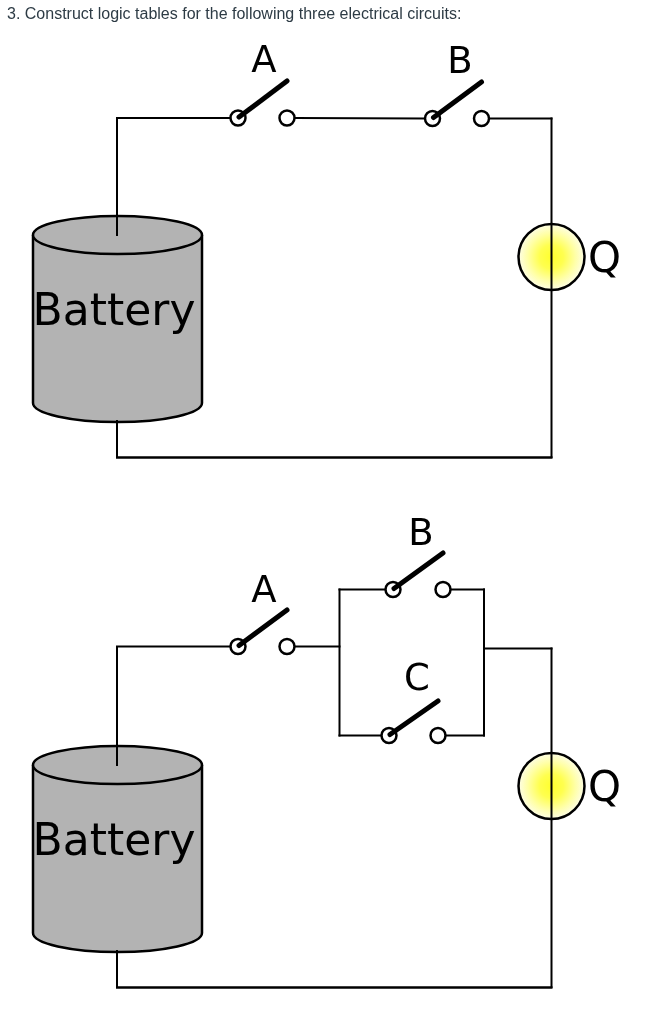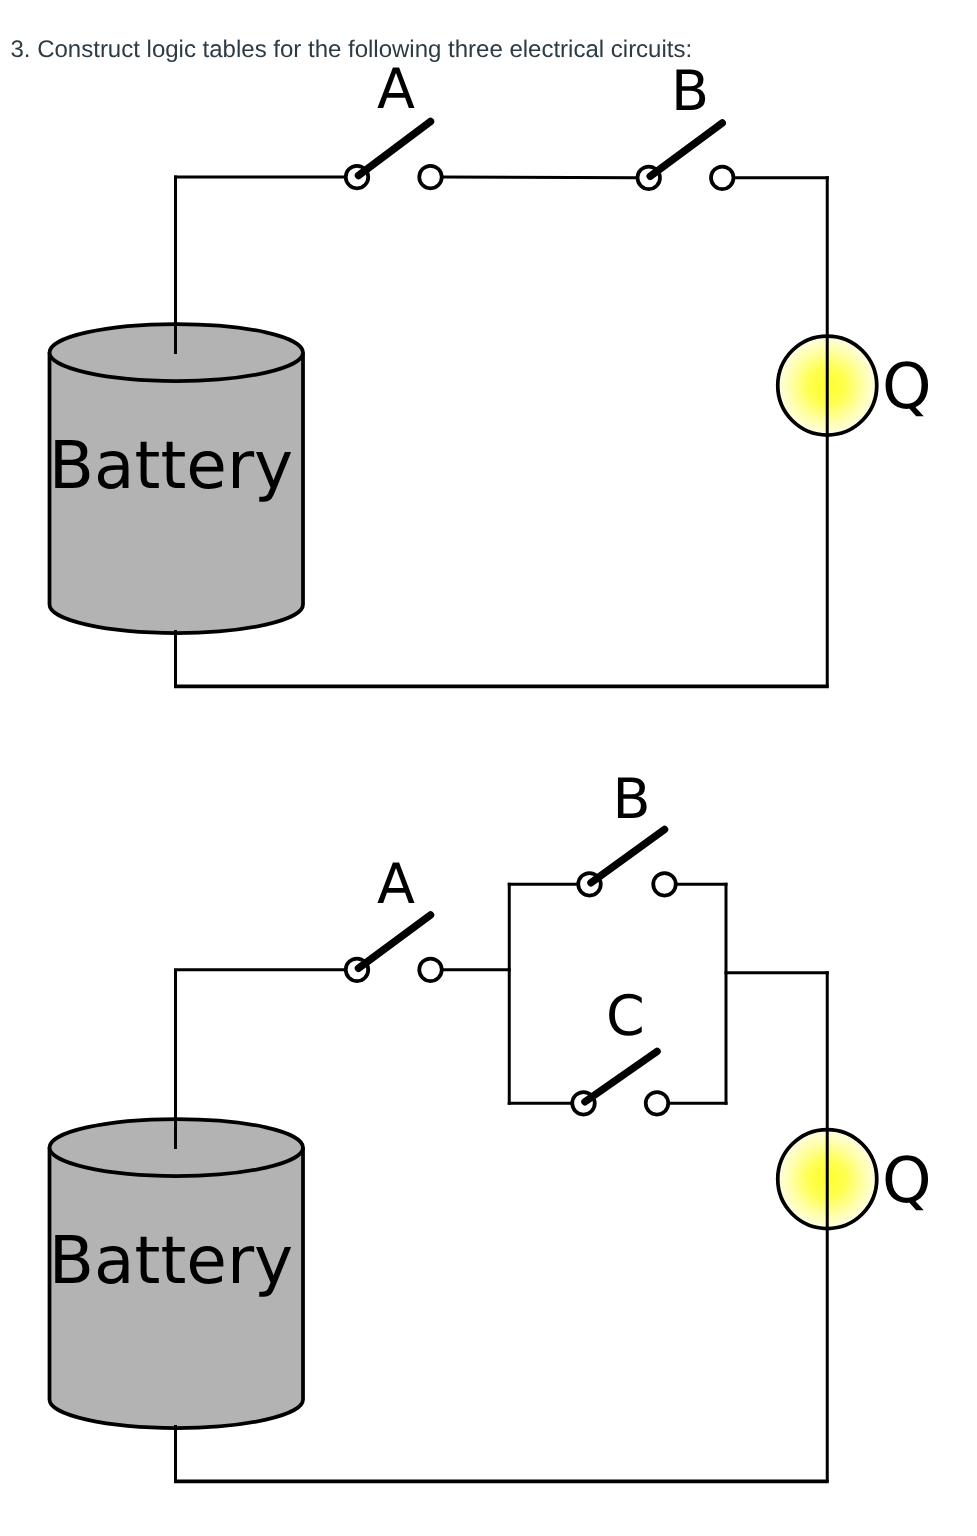--- a/index.html
+++ b/index.html
@@ -18,21 +18,20 @@
     background: #ffffff;
   }
   .question-title {
     position: absolute;
     left: 7px;
     top: 3px;
     font-size: 16px;
     line-height: 22px;
     color: #2d3b45;
     font-family: "Liberation Sans", sans-serif;
-    margin-top: 20px;
   }
   svg.circuit-canvas {
     position: absolute;
     left: 0;
     top: 0;
   }
   svg text {
     font-family: "DejaVu Sans", sans-serif;
     fill: #000000;
   }

